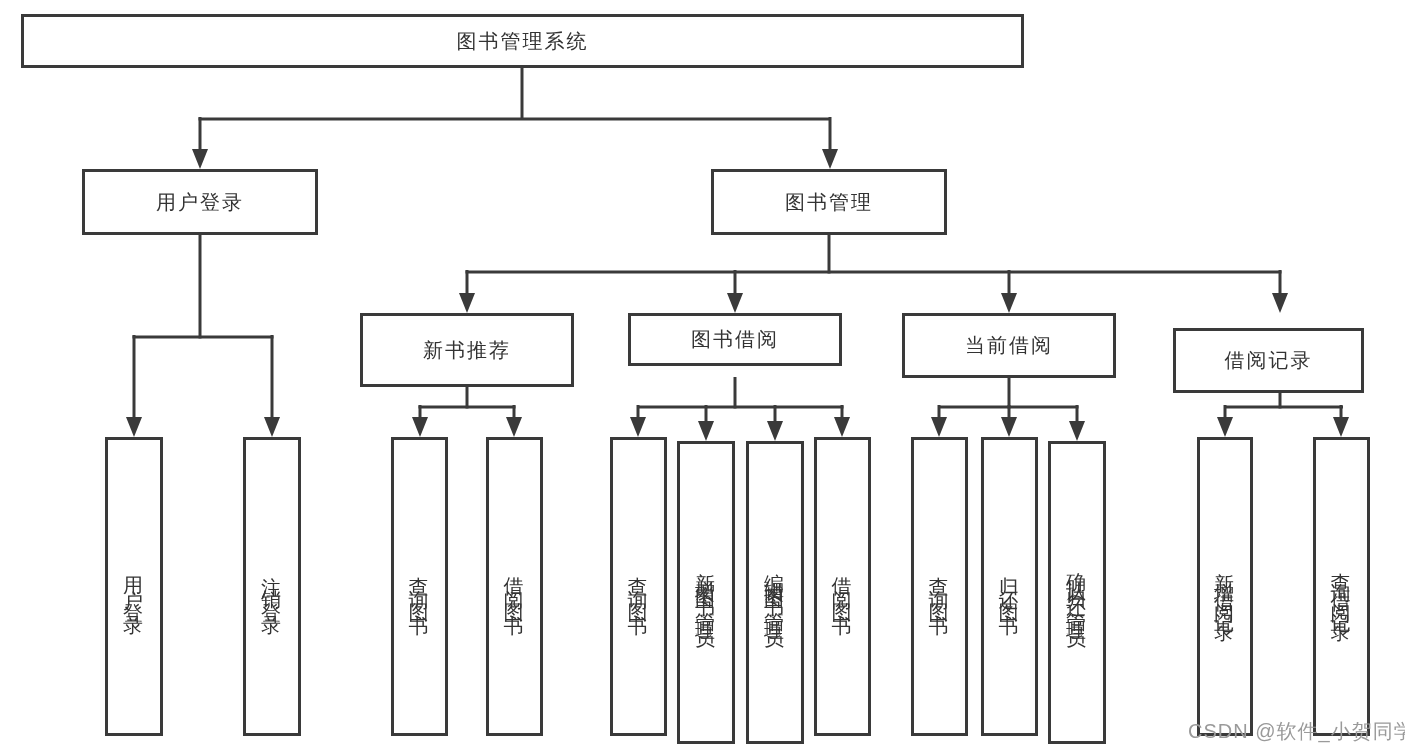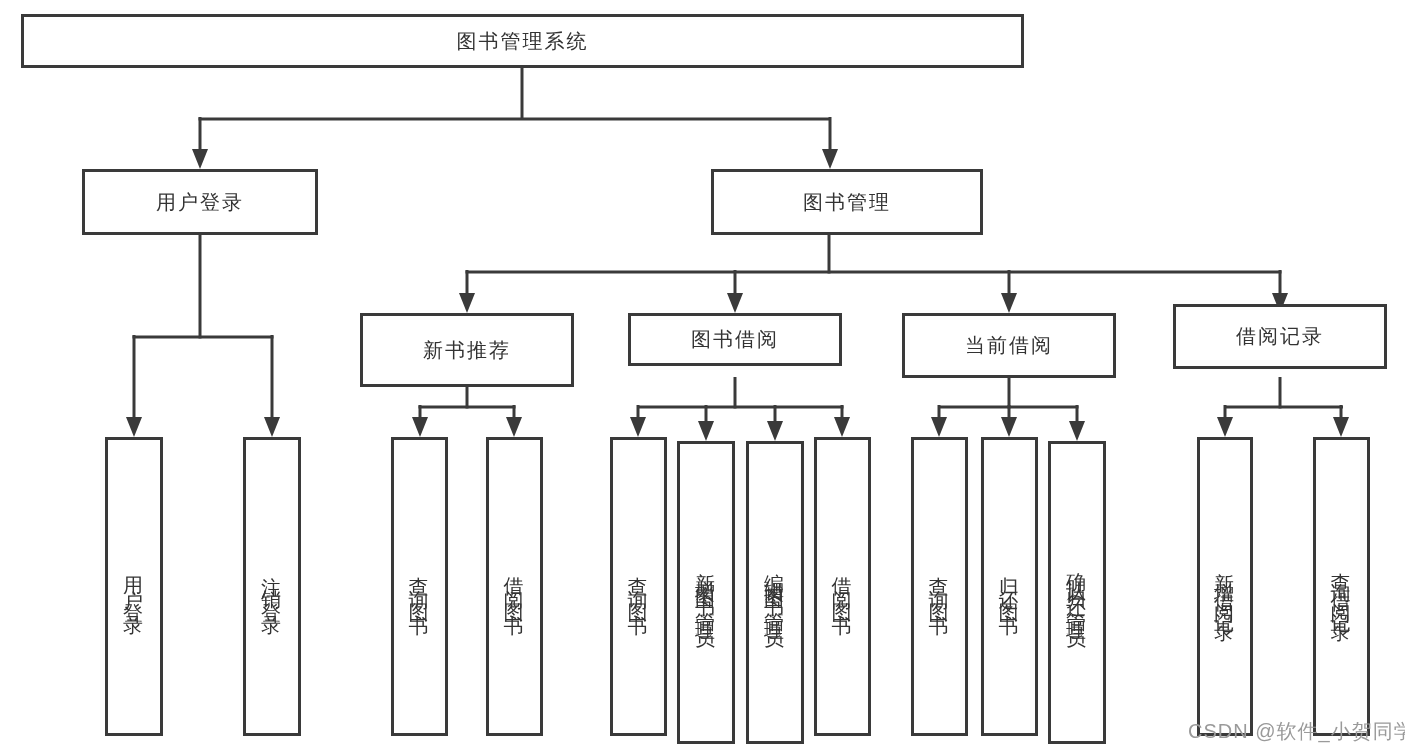--- a/index.html
+++ b/index.html
@@ -115,34 +115,34 @@
     </g>
   </svg>
 
   <div class="box" style="left:21px;top:14px;width:1003px;height:54px">
     <span class="lbl">图书管理系统</span>
   </div>
 
   <div class="box" style="left:82px;top:169px;width:236px;height:66px">
     <span class="lbl">用户登录</span>
   </div>
-  <div class="box" style="left:711px;top:169px;width:272px;height:66px">
+  <div class="box" style="left:711px;top:169px;width:236px;height:66px">
     <span class="lbl">图书管理</span>
   </div>
 
   <div class="box" style="left:360px;top:313px;width:214px;height:74px">
     <span class="lbl">新书推荐</span>
   </div>
   <div class="box" style="left:628px;top:313px;width:214px;height:53px">
     <span class="lbl">图书借阅</span>
   </div>
   <div class="box" style="left:902px;top:313px;width:214px;height:65px">
     <span class="lbl">当前借阅</span>
   </div>
-  <div class="box" style="left:1173px;top:304px;width:214px;height:65px">
+  <div class="box" style="left:1173px;top:328px;width:191px;height:65px">
     <span class="lbl">借阅记录</span>
   </div>
 
   <div class="box leaf" style="left:105px;top:437px;width:58px;height:299px">
     <span class="lbl">用户登录</span>
   </div>
   <div class="box leaf" style="left:243px;top:437px;width:58px;height:299px">
     <span class="lbl">注销登录</span>
   </div>
 

